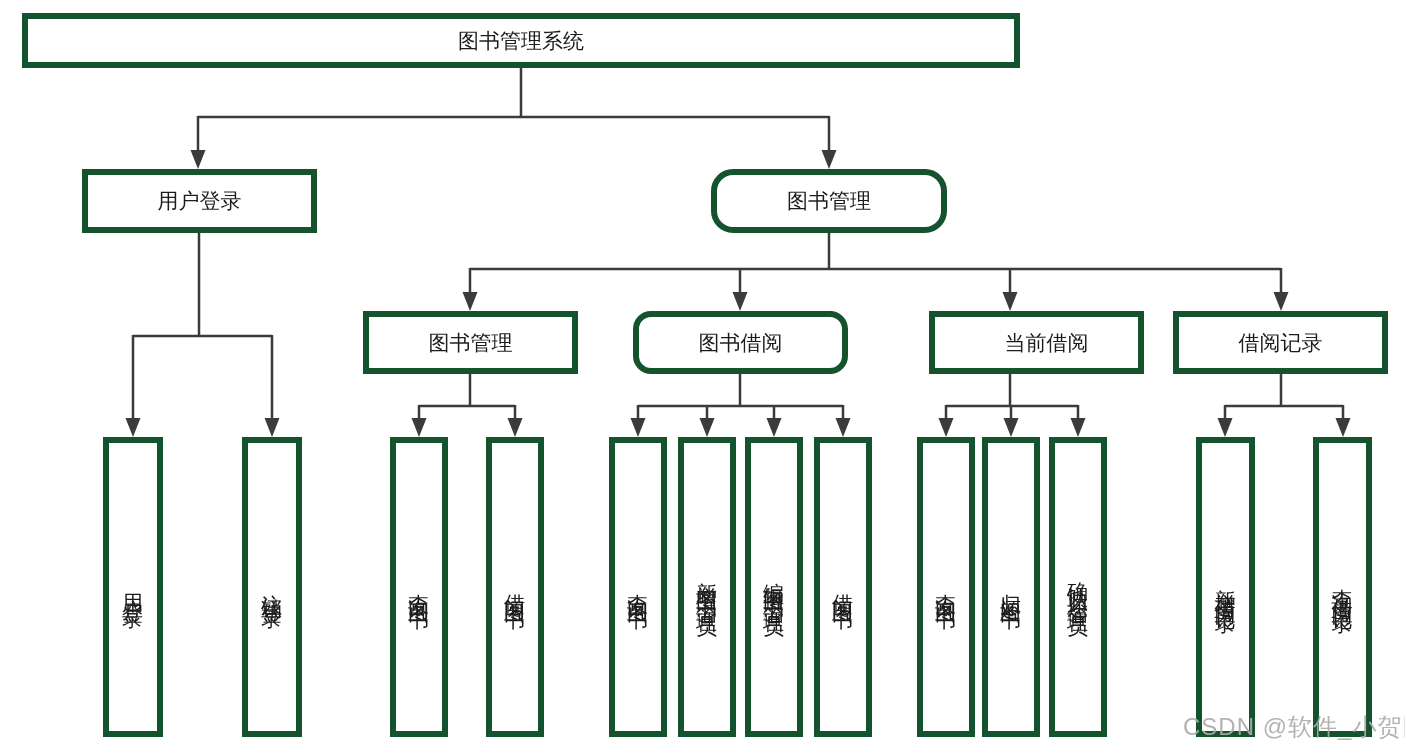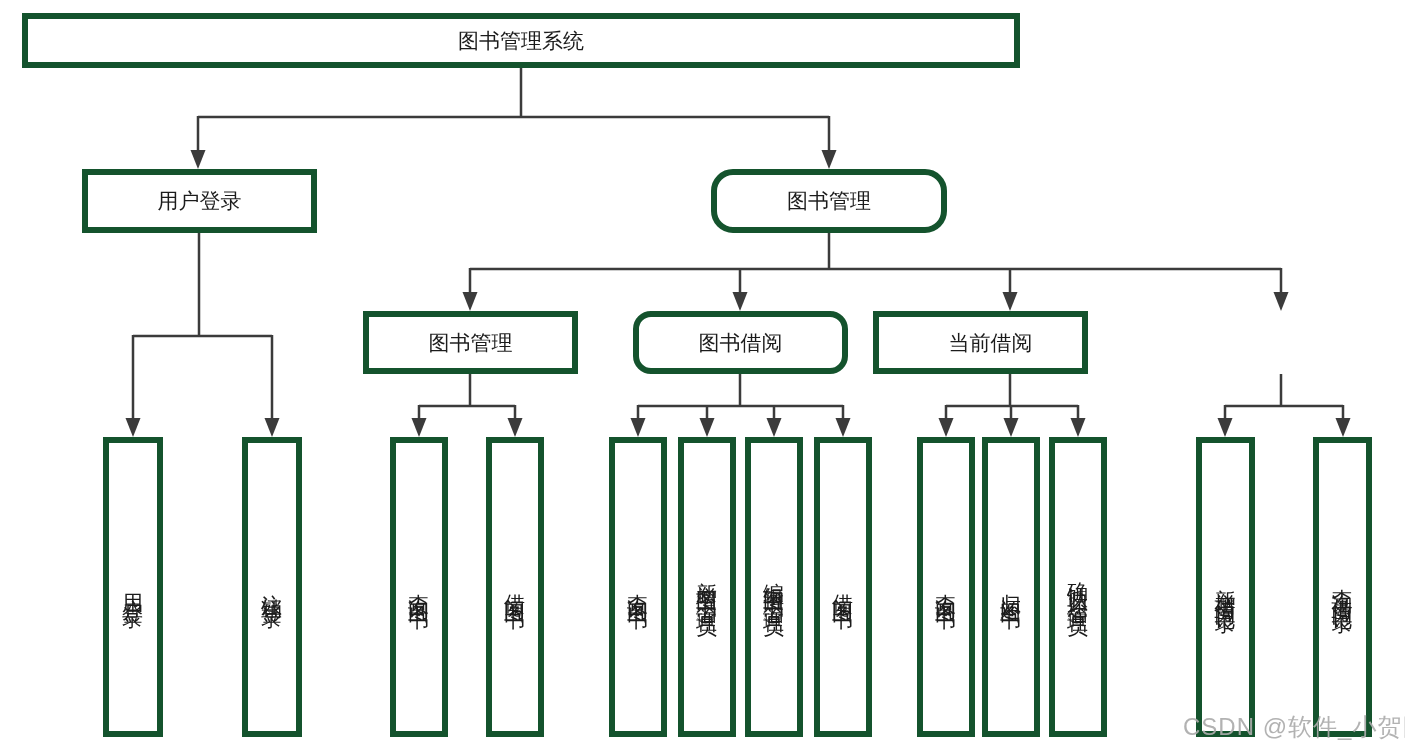--- a/index.html
+++ b/index.html
@@ -25,21 +25,21 @@
     writing-mode:vertical-rl;
     letter-spacing:5px;
     line-height:1;
     max-height:286px;
   }
   
   .root  {left:22px;  top:13px;  width:998px; height:55px;}
   .l2a   {left:82px;  top:169px; width:235px; height:64px;}
   .l2b   {left:711px; top:169px; width:236px; height:64px;border-radius:22px;}
   .l3    {top:311px; height:63px; width:215px;}
-  .l3a{left:363px;} .l3b{left:633px;border-radius:18px;} .l3c{left:873px;padding-left:20px;} .l3d{left:1173px;}
+  .l3a{left:363px;} .l3b{left:633px;border-radius:18px;} .l3c{left:929px;padding-left:20px;} .l3d{left:1173px;}
   .leaf  {top:437px; height:300px; width:58px;}
   .a1{left:103px;width:60px;} .a2{left:242px;width:60px;}
   .b1{left:390px;} .b2{left:486px;}
   .c1{left:609px;} .c2{left:678px;} .c3{left:745px;} .c4{left:814px;}
   .d1{left:917px;} .d2{left:982px;} .d3{left:1049px;}
   .e1{left:1196px;width:59px;} .e2{left:1313px;width:59px;}
   .watermark{
     position:absolute;
     left:1183px; top:711px;
     font-size:24px;
@@ -107,20 +107,23 @@
 
   <div class="node l3 l3a">
     <span>图书管理</span>
   </div>
   <div class="node l3 l3b">
     <span>图书借阅</span>
   </div>
   <div class="node l3 l3c">
     <span>当前借阅</span>
   </div>
+  <div class="node l3 l3d">
+    <span>借阅记录</span>
+  </div>
 
   <div class="node leaf a1">
     <span class="vtext">用户登录</span>
   </div>
   <div class="node leaf a2">
     <span class="vtext">注销登录</span>
   </div>
 
   <div class="node leaf b1">
     <span class="vtext">查询图书</span>

